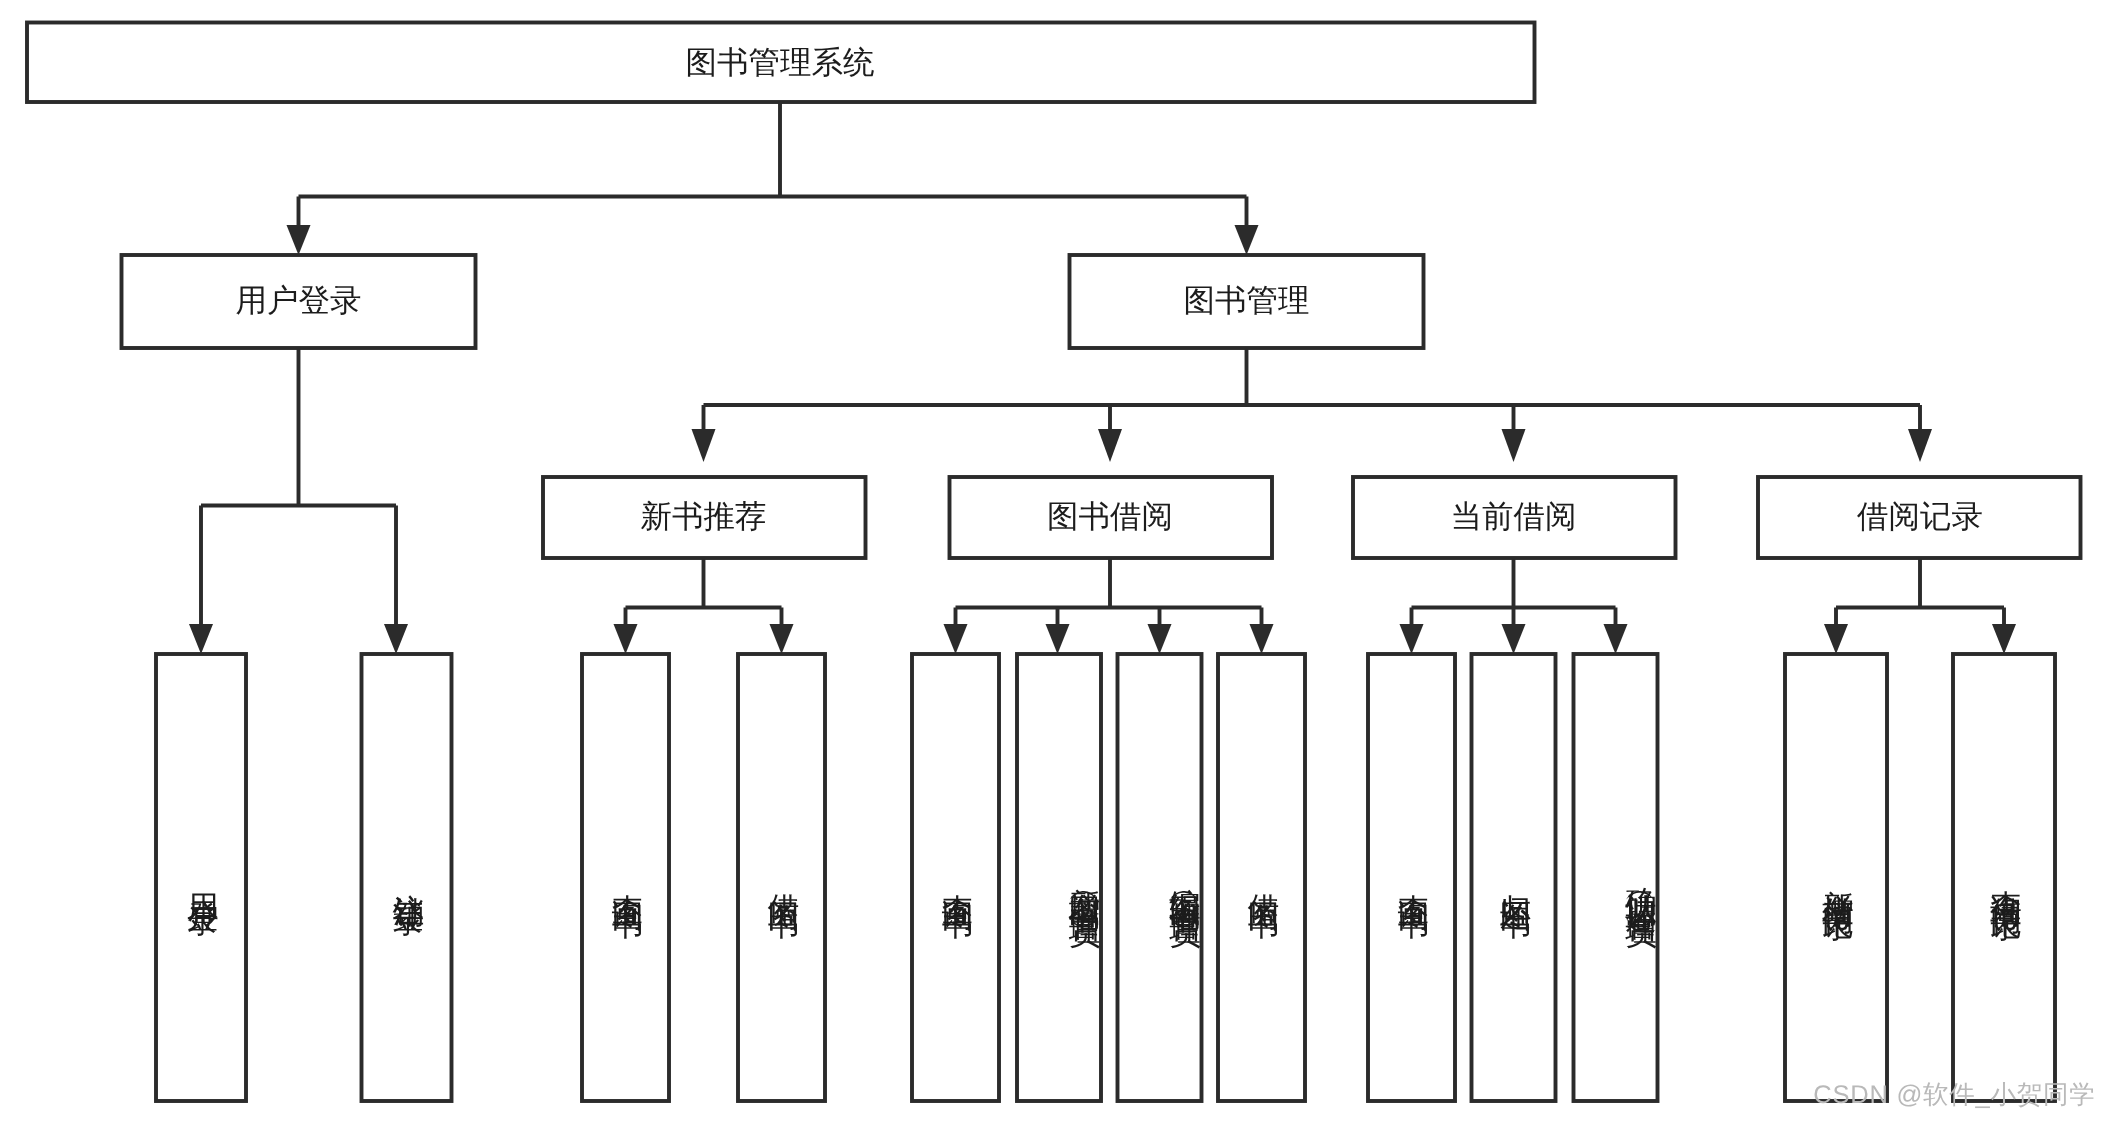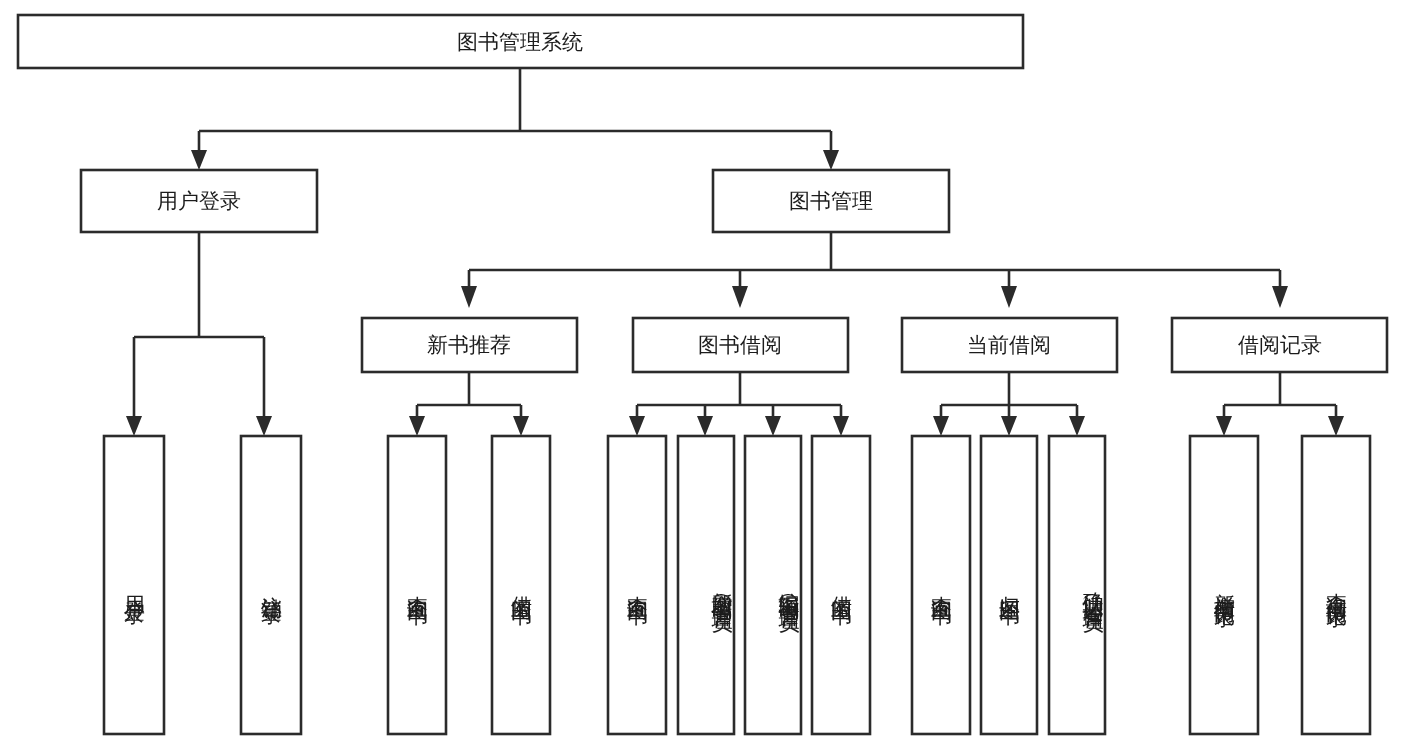--- a/index.html
+++ b/index.html
@@ -220,14 +220,15 @@
   <div class="leaf-label-v" style="left:745px; top:436px; width:56px; height:298px; align-items:flex-start; padding-top:6px; box-sizing:border-box;">编辑图书（管理员）</div>
   <div class="leaf-label-v" style="left:812px; top:436px; width:58px; height:298px;">借阅图书</div>
 
   <div class="leaf-label-v" style="left:912px; top:436px; width:58px; height:298px;">查询图书</div>
   <div class="leaf-label-v" style="left:981px; top:436px; width:56px; height:298px;">归还图书</div>
   <div class="leaf-label-v" style="left:1049px; top:436px; width:56px; height:298px; align-items:flex-start; padding-top:6px; box-sizing:border-box;">确认归还（管理员）</div>
 
   <div class="leaf-label-v" style="left:1190px; top:436px; width:68px; height:298px;">新增借阅记录</div>
   <div class="leaf-label-v" style="left:1302px; top:436px; width:68px; height:298px;">查询借阅记录</div>
 
+  <div class="watermark">CSDN @软件_小贺同学</div>
 
 </div>
 
 </body></html>

